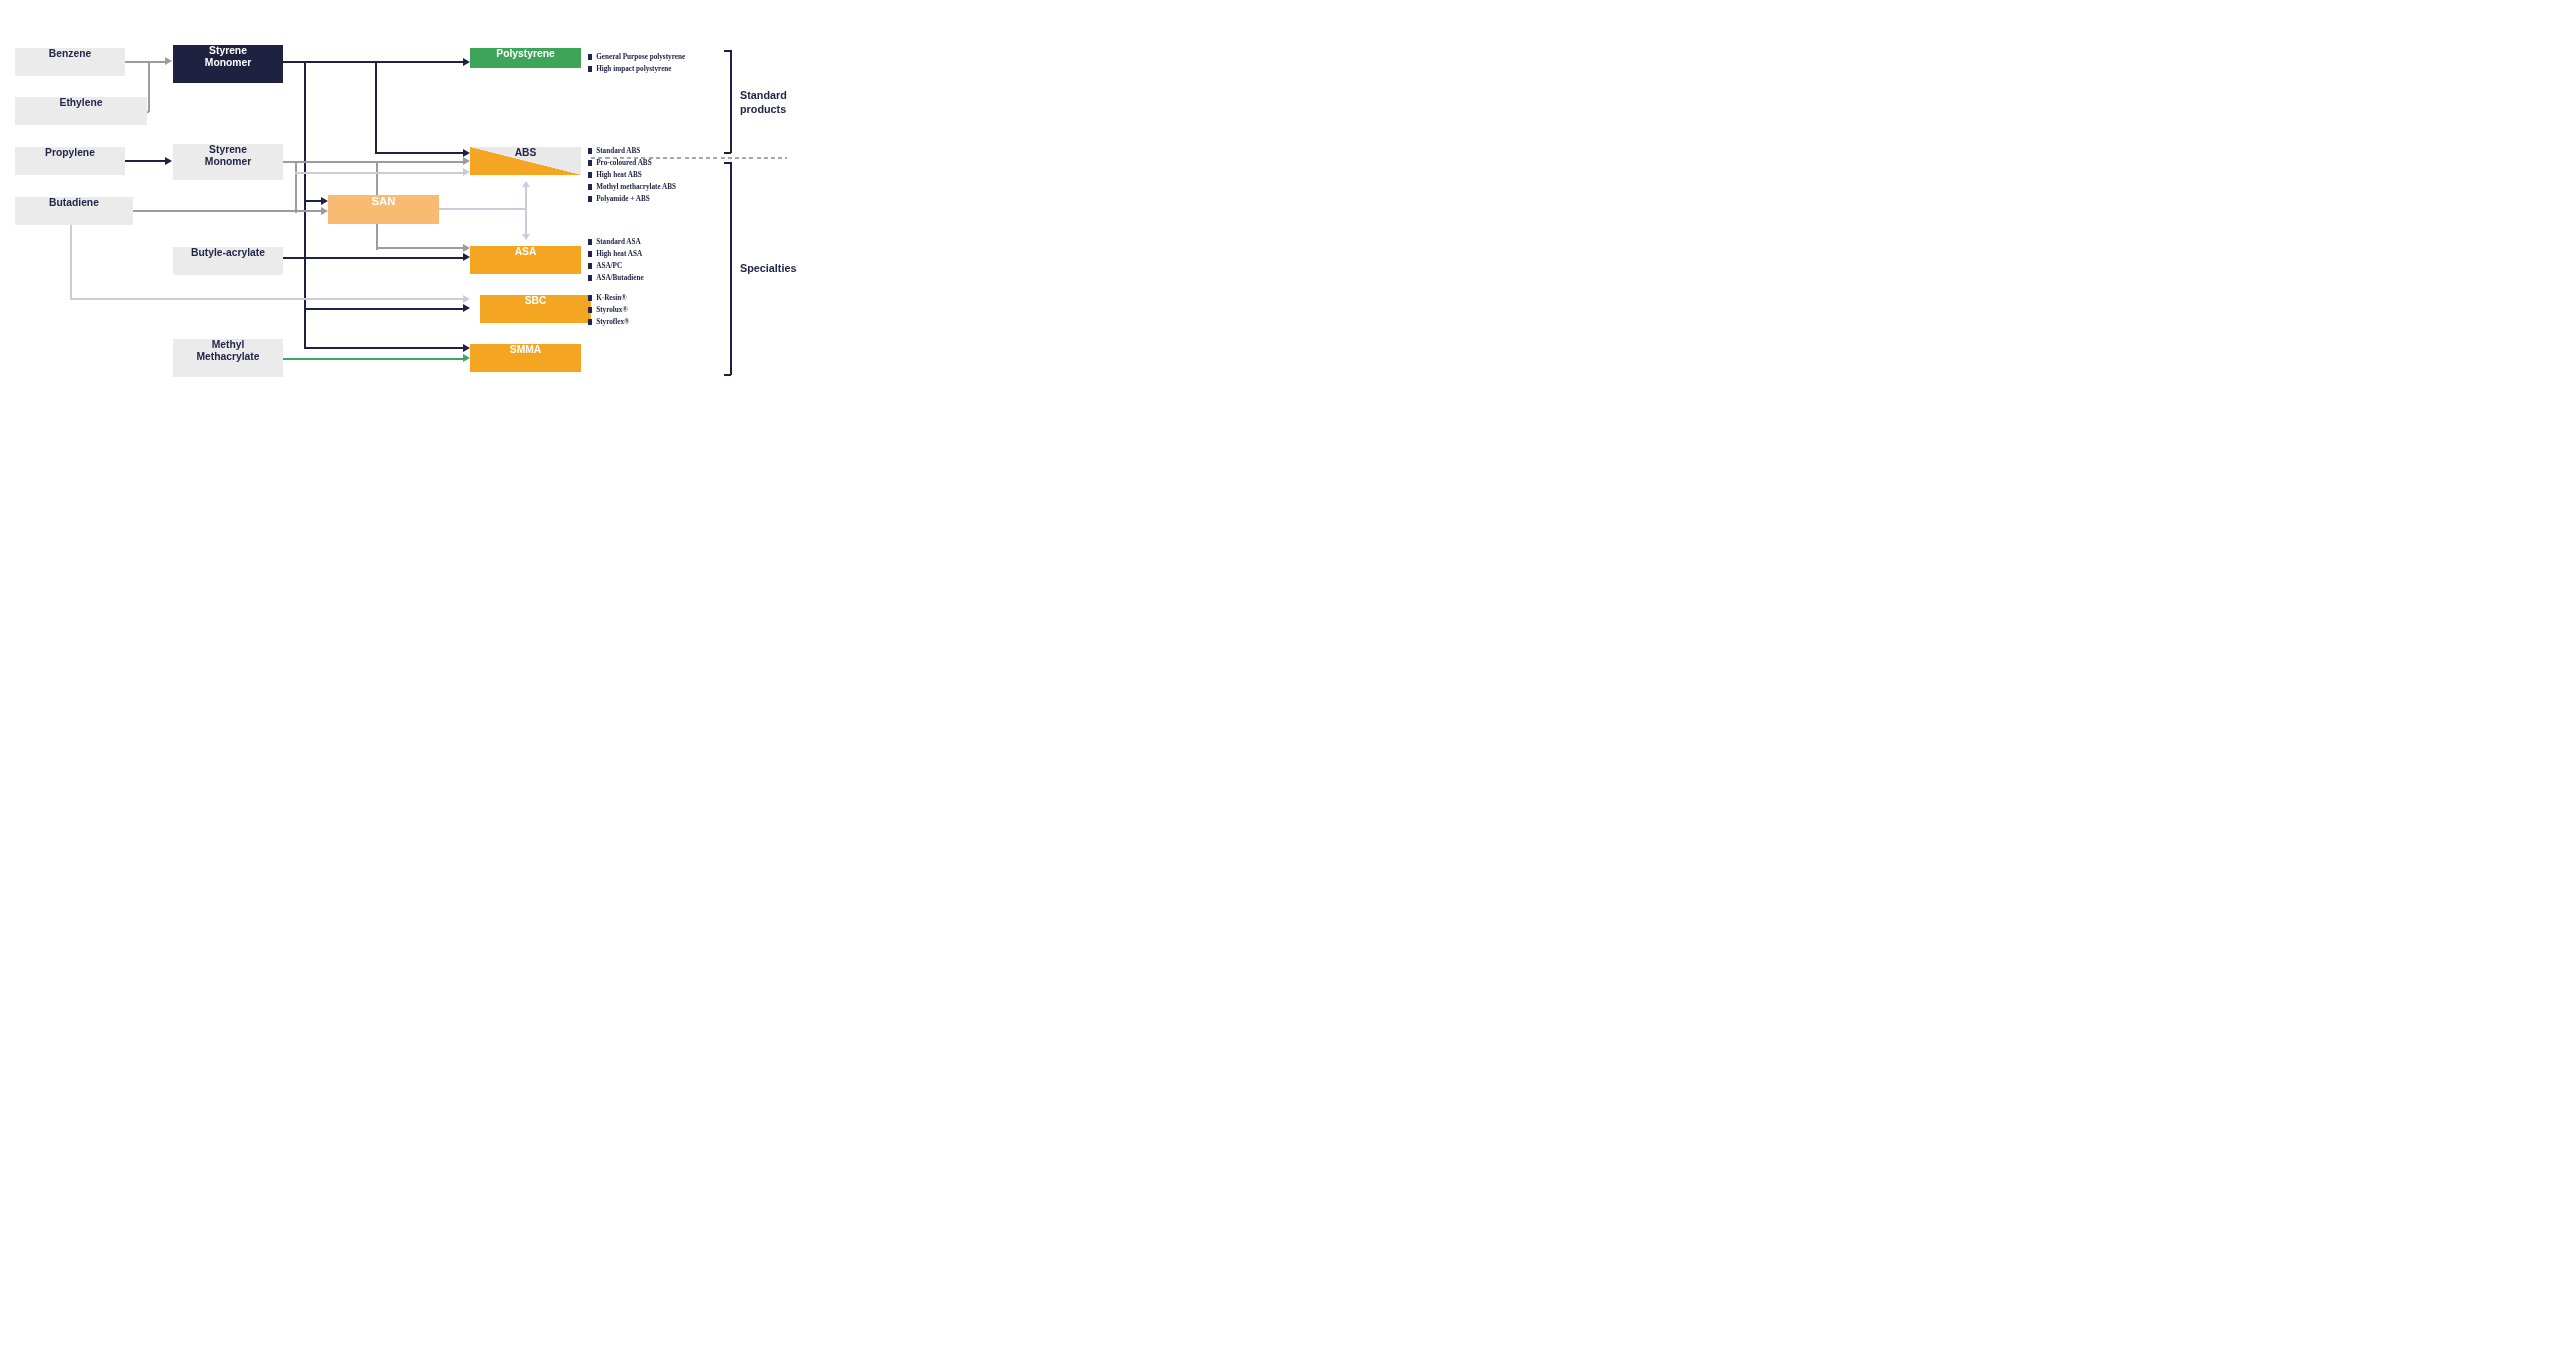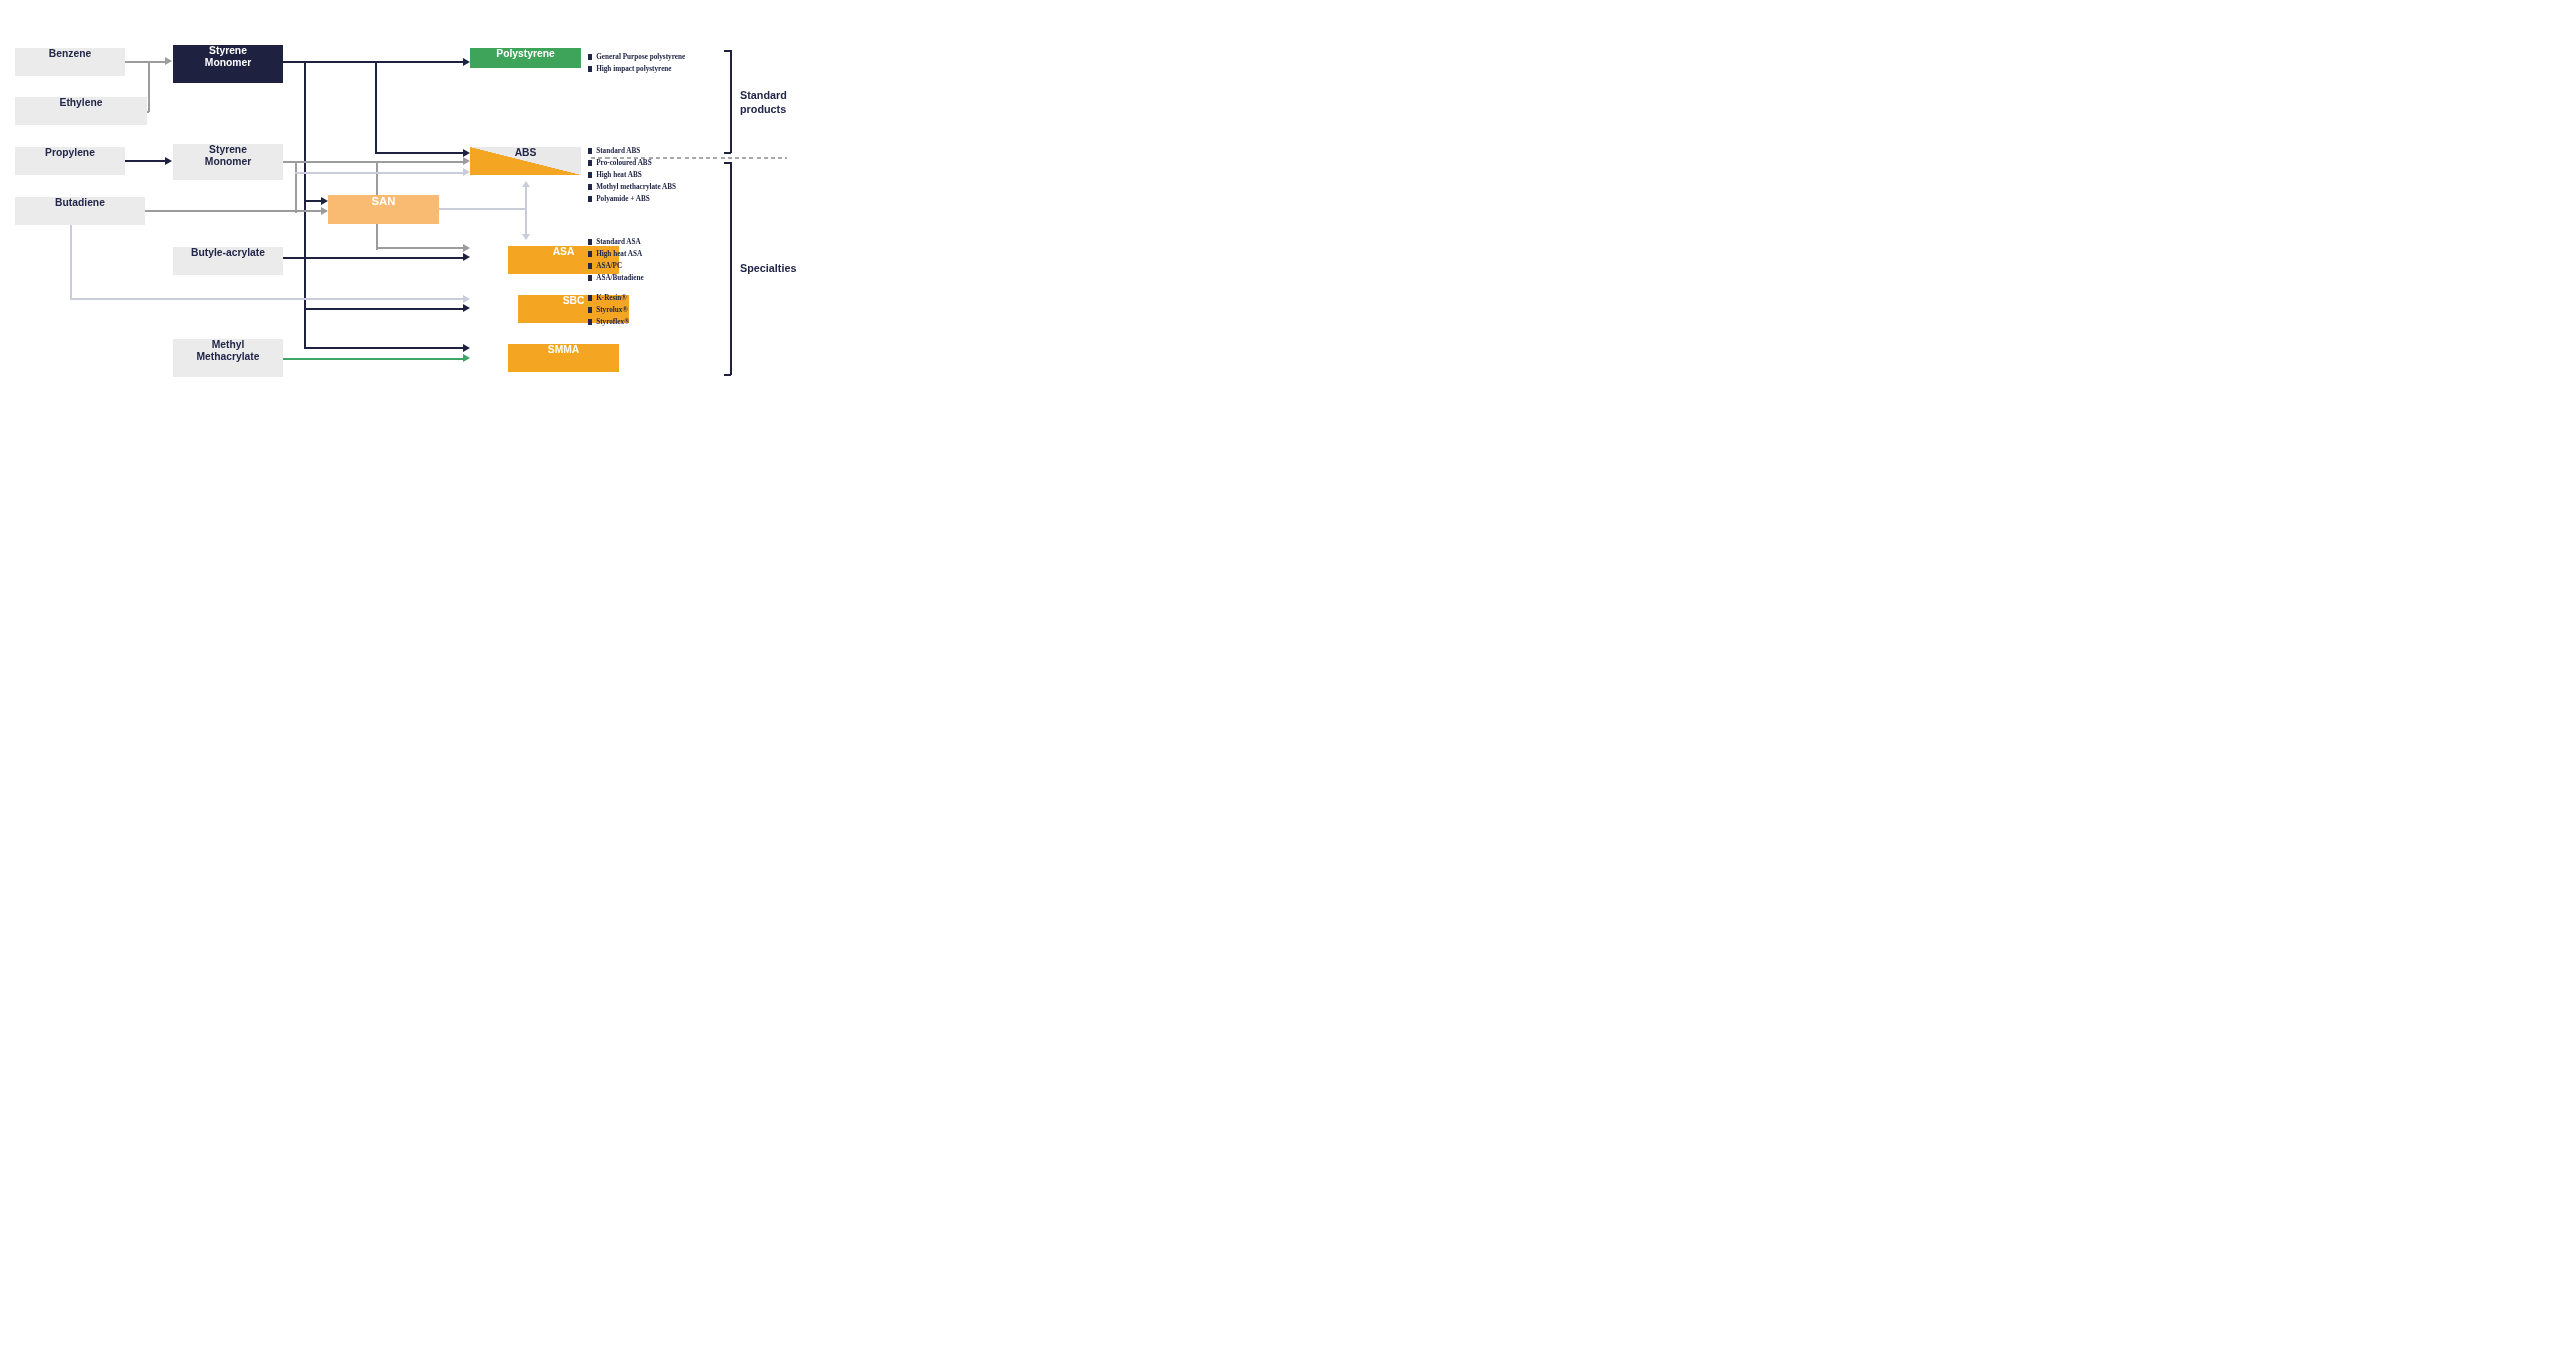--- a/index.html
+++ b/index.html
@@ -4,21 +4,21 @@
 <style>
   html,body{margin:0;padding:0;background:#ffffff;}
   #stage{position:relative;width:808px;height:422px;background:#ffffff;overflow:hidden;
          font-family:"Liberation Sans", sans-serif;}
   .box{position:absolute;display:flex;align-items:flex-start;justify-content:center;text-align:center;
        font-weight:700;font-size:10.3px;line-height:12px;}
   .box .lbl{display:block;}
   .graybox{background:#EBEBEB;color:#222648;}
   .navybox{background:#1E2240;color:#ffffff;}
   .greenbox{background:#3EA45A;color:#ffffff;}
-  .orangebox{background:#F4A622;color:#ffffff;margin-left:38px;}
+  .orangebox{background:#F4A622;color:#ffffff;}
   .sanbox{background:#F8BB71;color:#ffffff;font-size:11.3px;}
   .absbox{background:linear-gradient(to top right,#F4A622 49.7%,#E9E9EA 50.3%);color:#222648;}
   .narrow{width:57px;margin:0 auto;}
   .mwrap{width:72px;margin:0 auto;}
   .ln{position:absolute;}
   .navyl{background:#1E2240;}
   .grayl{background:#9C9C9C;}
   .lavl{background:#C9CCDB;}
   .grnl{background:#3FA468;}
   .dash{position:absolute;background:repeating-linear-gradient(to right,#A8A8A8 0 4.1px,transparent 4.1px 7.2px);}
@@ -91,21 +91,21 @@
 
   <div class="box graybox" style="left:15px;top:48px;width:110px;height:28px">
     <span class="lbl">Benzene</span>
     </div>
   <div class="box graybox" style="left:15px;top:97px;width:132px;height:28px">
     <span class="lbl">Ethylene</span>
     </div>
   <div class="box graybox" style="left:15px;top:147px;width:110px;height:28px">
     <span class="lbl">Propylene</span>
     </div>
-  <div class="box graybox" style="left:15px;top:197px;width:130px;height:28px">
+  <div class="box graybox" style="left:15px;top:197px;width:118px;height:28px">
     <span class="lbl">Butadiene</span>
     </div>
   <div class="box graybox" style="left:173px;top:247px;width:110px;height:28px">
     <span class="lbl">Butyle-acrylate</span>
     </div>
   <div class="box graybox" style="left:173px;top:339px;width:110px;height:38px">
     <span class="lbl mwrap">Methyl Methacrylate</span>
     </div>
 
   <div class="box navybox" style="left:173px;top:45px;width:110px;height:38px">

